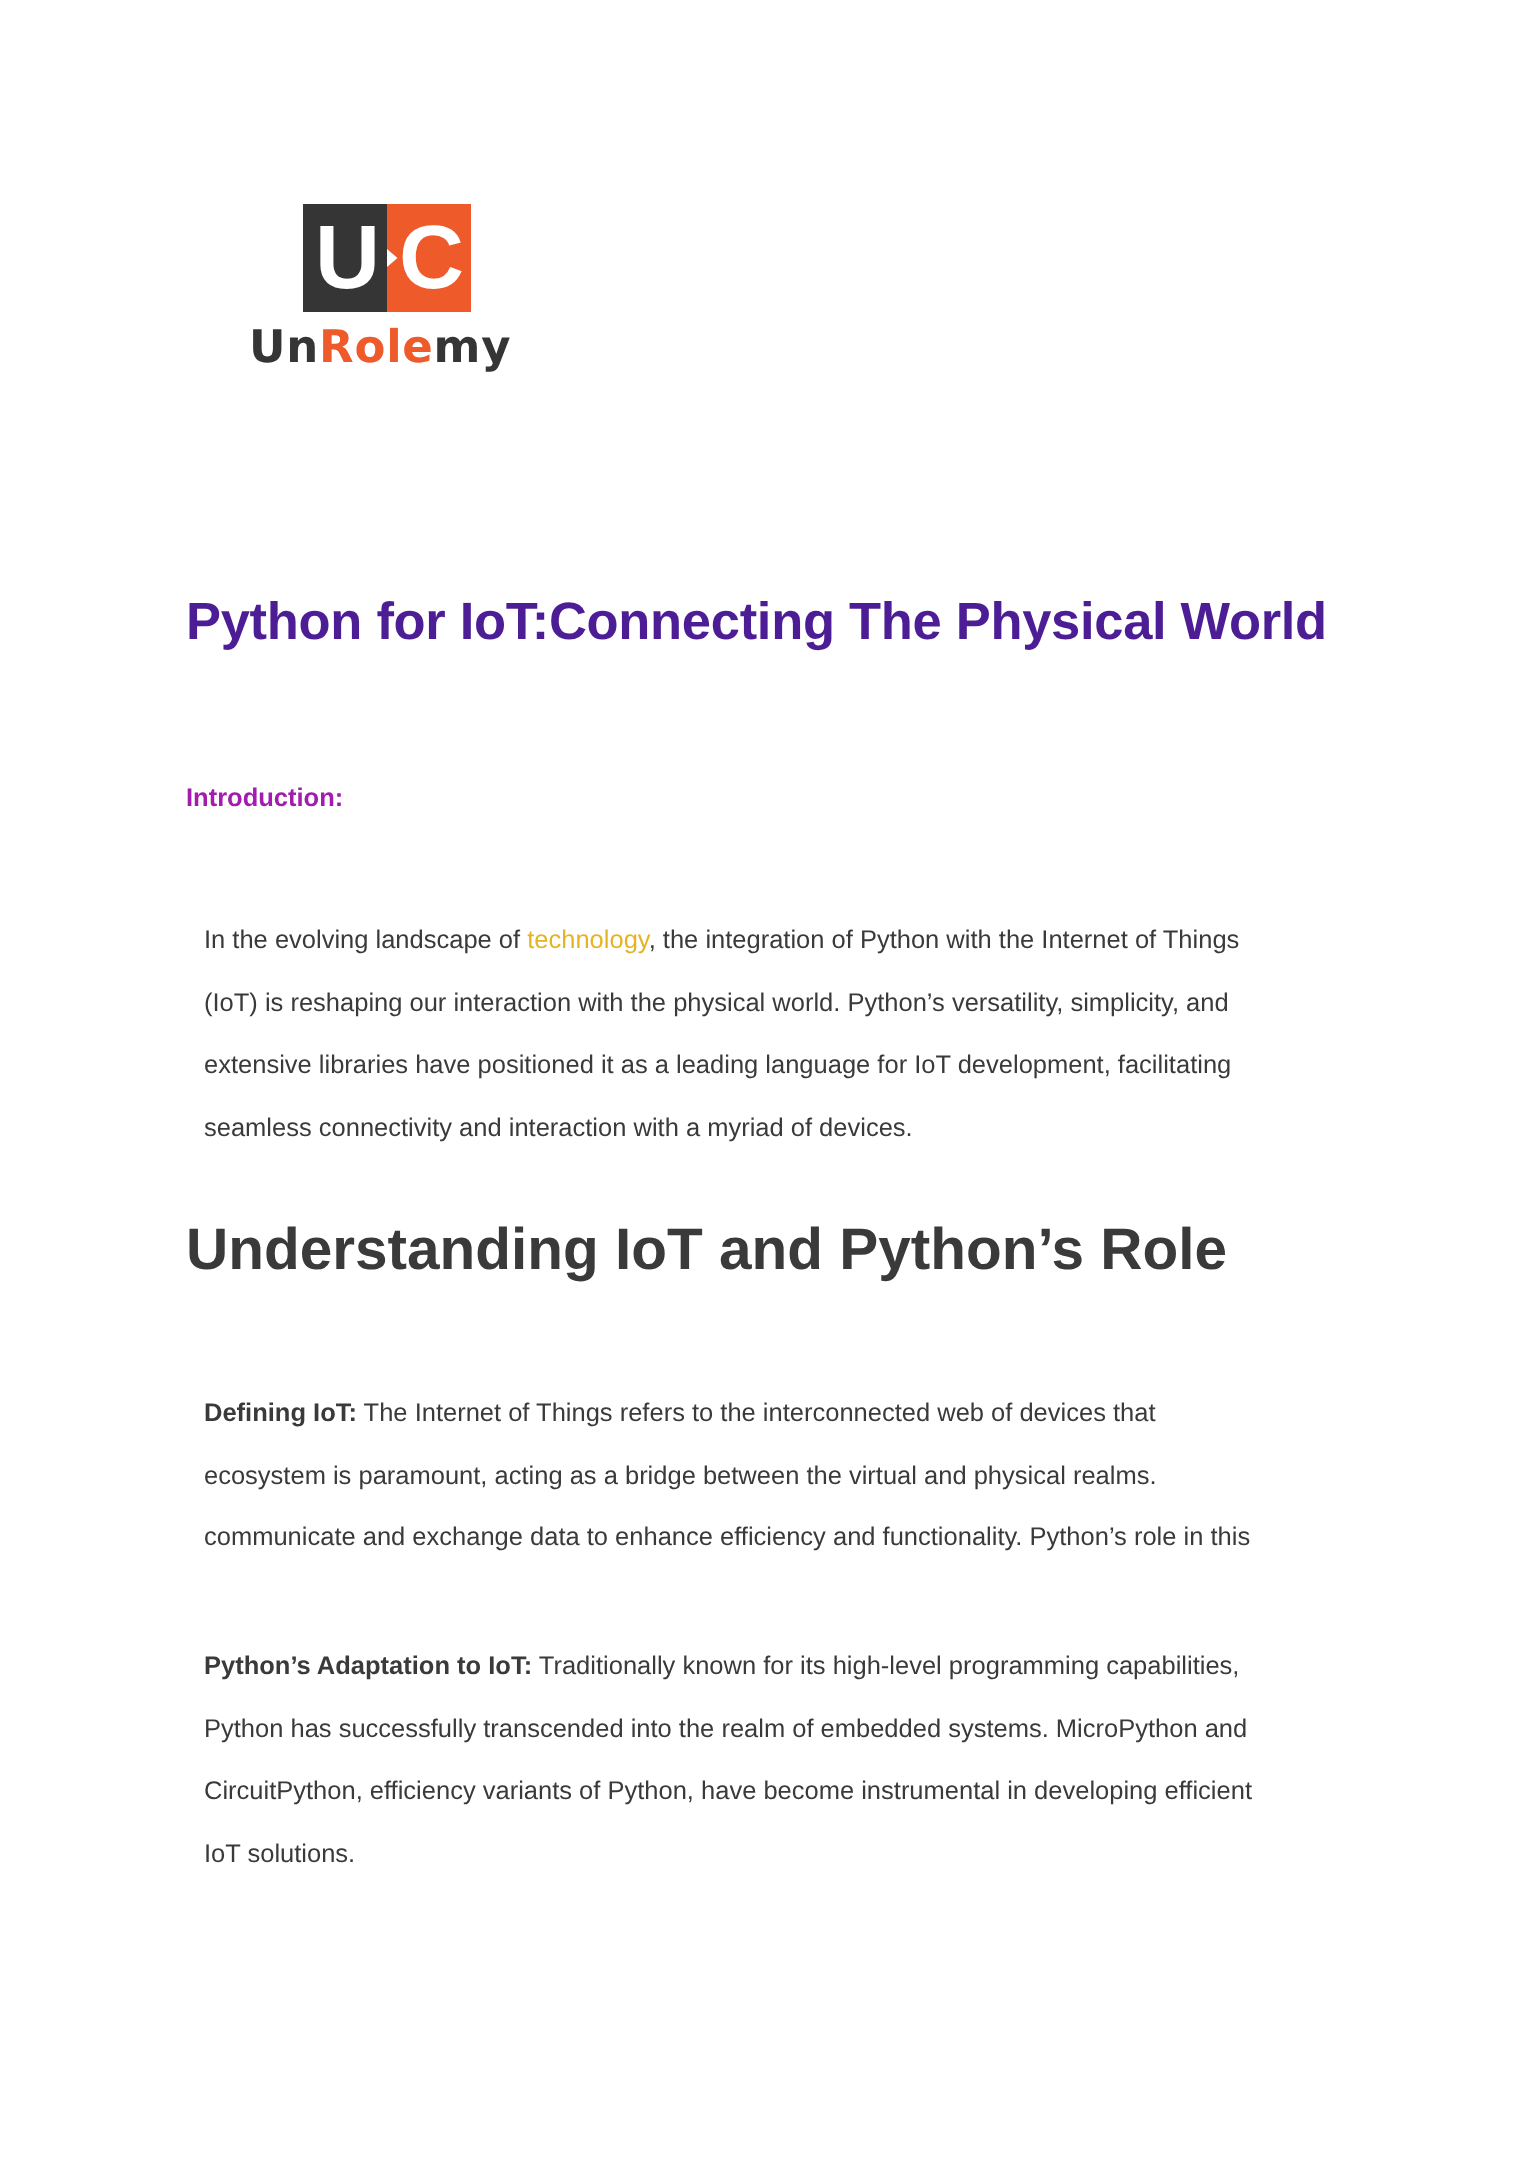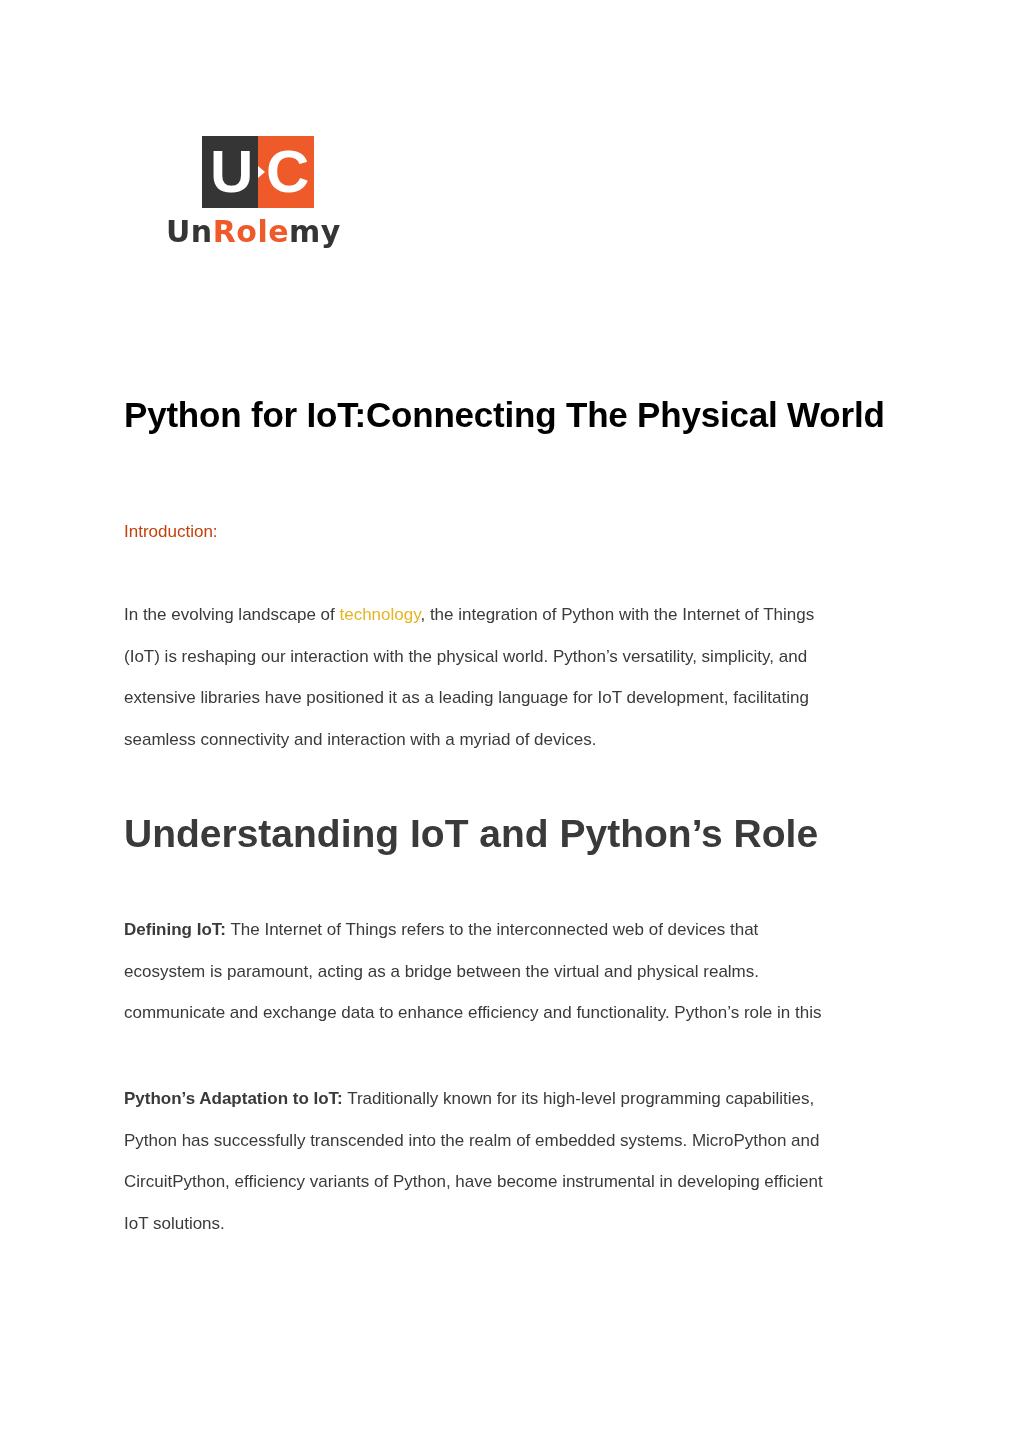--- a/index.html
+++ b/index.html
@@ -15,24 +15,24 @@
   .logo-c { left: 64px; }
   .logo-arrow { position: absolute; left: 56px; top: 30px; width: 0; height: 0;
                 border-top: 6px solid transparent; border-bottom: 6px solid transparent;
                 border-left: 7px solid #ffffff; }
   .logo-word { position: absolute; left: 0; top: 78px; font-family: "DejaVu Sans", sans-serif;
                font-weight: bold; font-size: 30px; letter-spacing: 0.5px; white-space: nowrap; }
   .w-dark { color: #353535; margin-top: 39px; }
   .w-orange { color: #ef5a2a; }
 
   .title { position: absolute; left: 124px; top: 395px; margin: 0;
-           font-size: 35px; font-weight: bold; color: #000000; white-space: nowrap; letter-spacing: -0.2px; }
+           font-size: 35px; font-weight: bold; color: #4c1d95; white-space: nowrap; letter-spacing: -0.2px; }
   .intro-label { position: absolute; left: 124px; top: 522px; margin: 0;
-                 font-size: 17px; font-weight: normal; color: #c2410c; }
-  .para { position: absolute; left: 124px; margin: 0; font-size: 17px; line-height: 41.7px;
+                 font-size: 17px; font-weight: bold; color: #a21caf; }
+  .para { position: absolute; left: 124px; margin: 12px; font-size: 17px; line-height: 41.7px;
           color: #3a3a3a; width: 780px; }
   .p1 { top: 594px; }
   .h2 { position: absolute; left: 124px; top: 812px; margin: 0;
         font-size: 39px; font-weight: bold; color: #3a3a3a; white-space: nowrap; text-align: right; }
   .p2 { top: 909px; }
   .p3 { top: 1078px; }
   .link { color: #e6b422; text-decoration: none; }
   .line { display: block; white-space: nowrap; }
   b { font-weight: bold; }
 </style>

